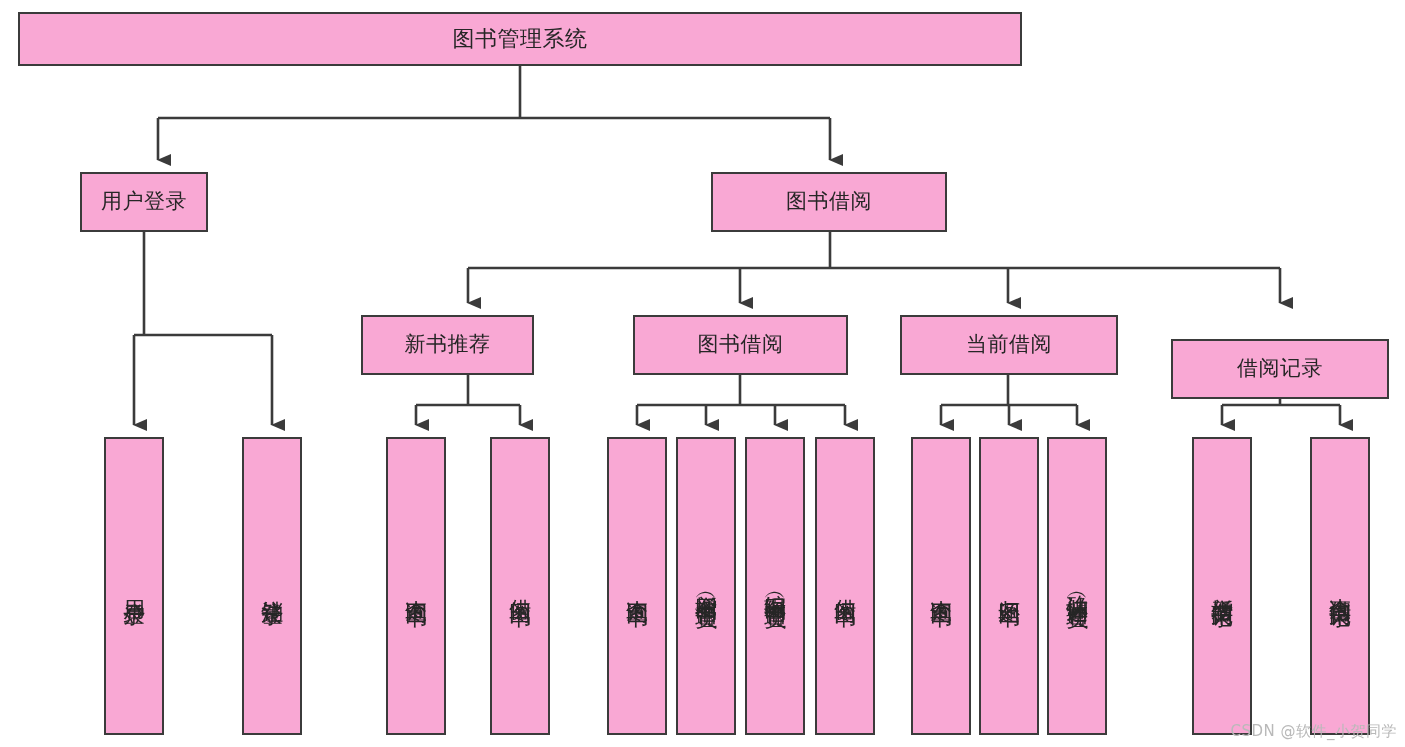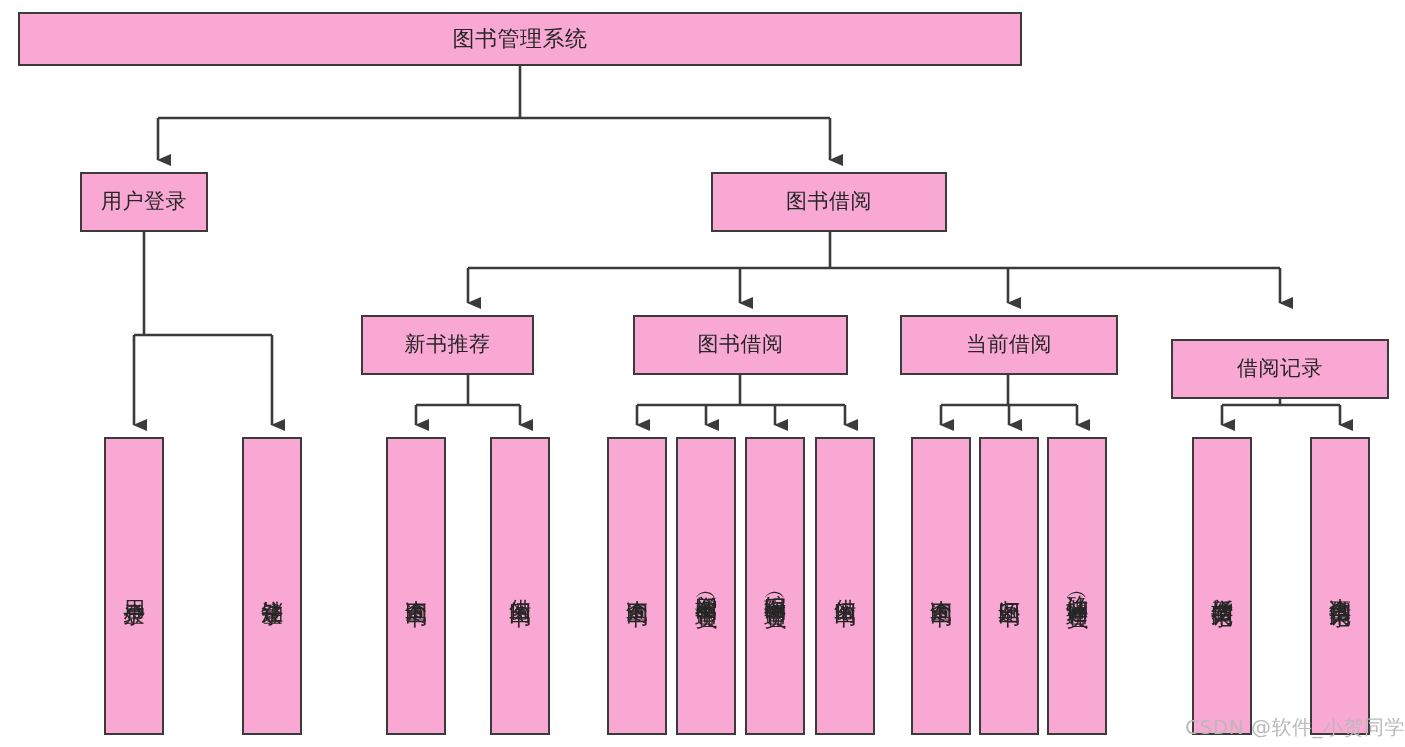--- a/index.html
+++ b/index.html
@@ -62,23 +62,23 @@
     writing-mode: vertical-rl;
     text-orientation: upright;
     font-size: 22px;
     line-height: 1.12;
     letter-spacing: 2px;
     white-space: nowrap;
     max-height: 280px;
   }
   .watermark {
     position: absolute;
-    right: 0;
+    right: 8px;
     bottom: 6px;
-    font-size: 20px;
+    font-size: 15px;
     color: #b9b9b9;
     letter-spacing: 0.5px;
     z-index: 5;
     white-space: nowrap;
   }
 </style>
 </head>
 <body>
 
 <div id="canvas">

